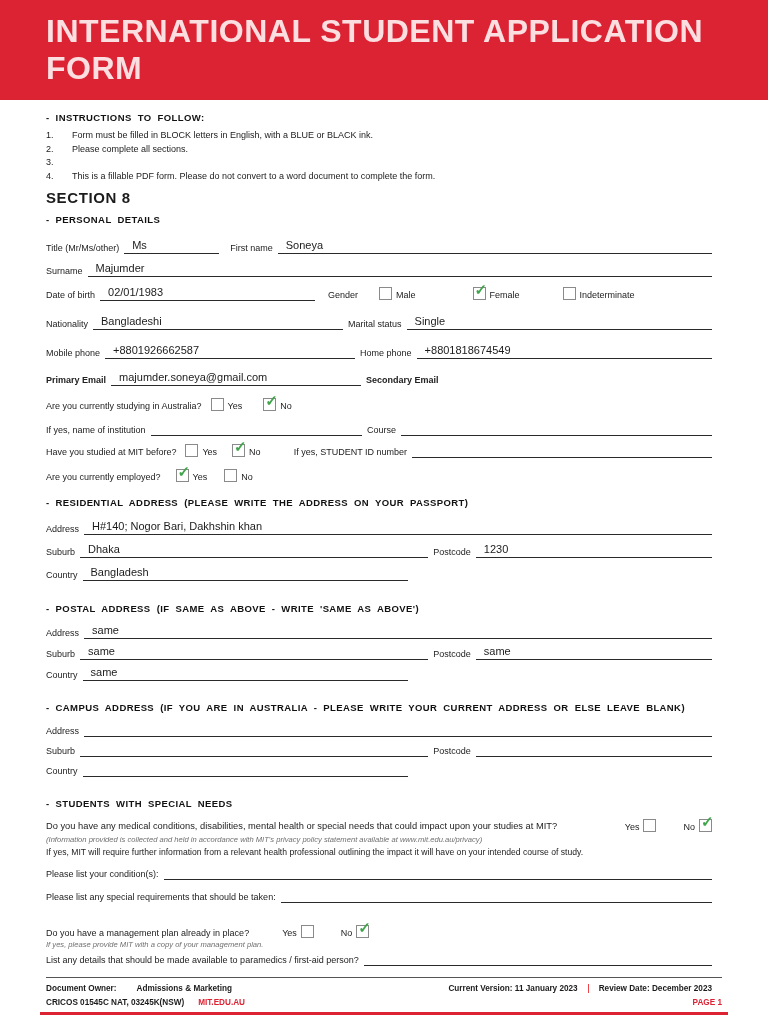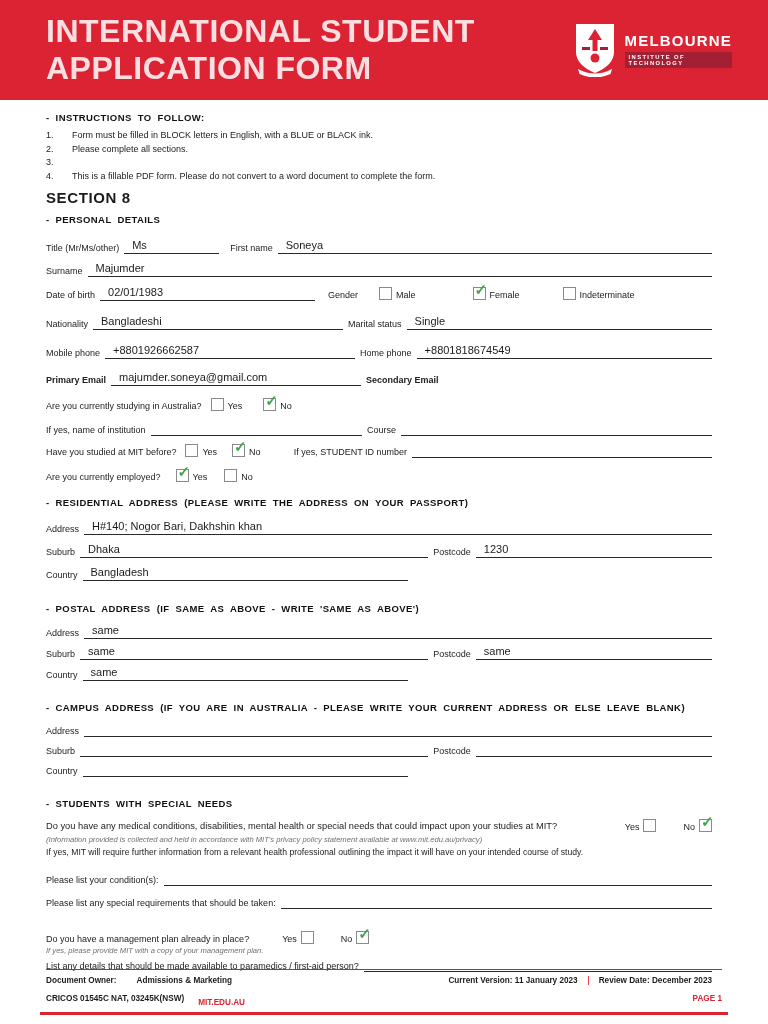--- a/index.html
+++ b/index.html
@@ -50,42 +50,29 @@
   .footer { position:absolute; left:0; right:0; bottom:0; }
   .footer-rule { border-top:1px solid #555; margin:0 46px; }
   .footer-r1 { display:flex; align-items:center; margin:6px 46px 0; font-size:8.2px;gap:17px; }
   .footer-r2 { display:flex; align-items:center; margin:5px 46px 0; font-size:8.2px; }
   .fo-label { font-weight:bold; margin-right:3px; }
   .fo-right { margin-left:auto; display:flex; }
   .fo-cell { padding:0 10px; border-left:1px solid #ef4444; font-weight:bold; }
   .fo-cell:first-child { border-left:none; }
   .cricos { font-weight:bold; }
   .red-b { color:var(--accent); font-weight:bold; }
-  .site { margin-left:14px;margin-top:8px; }
+  .site { margin-left:14px; }
   .pagenum { margin-left:auto; }
   .footer-redline { background:var(--accent); height:3px; margin:5px 40px 9px; }
 </style>
 </head>
 <body>
 
 <div class="header">
   <div class="header-title">INTERNATIONAL STUDENT APPLICATION FORM</div>
-  <div class="logo">
-    <svg class="logo-shield" viewBox="0 0 42 54">
-      <path d="M2 1 h38 v28 q0 13 -19 21 q-19 -8 -19 -21 z" fill="#ffffff"></path>
-      <path d="M21 6 l7 11 h-4.5 v11 h-5 v-11 H14 z" fill="#DC2334"></path>
-      <circle cx="21" cy="35" r="4.5" fill="#DC2334"></circle>
-      <path d="M8 24 h8 v3 H8 z M26 24 h8 v3 h-8 z" fill="#A31F34"></path>
-      <path d="M4 46 q17 9 34 0 l-1.5 5 q-15.5 7 -31 0 z" fill="#ffffff"></path>
-    </svg>
-    <div>
-      <div class="logo-name">MELBOURNE</div>
-      <div class="logo-sub">INSTITUTE OF TECHNOLOGY</div>
-    </div>
-  </div>
 </div>
 
 <div class="content">
 
   <div class="sec-head instr-head">- INSTRUCTIONS TO FOLLOW:</div>
   <div class="instr-list">
     <div class="instr-item">
       <span class="instr-num">1.</span>
       <span>Form must be filled in BLOCK letters in English, with a BLUE or BLACK ink.</span>
     </div>
@@ -279,21 +266,21 @@
     <span class="grp" style="margin-left:22px;">
       <span class="lbl">No</span>
       <span class="cb">
           <span class="tick">✓</span>
         </span>
     </span>
   </div>
   <div class="note-i" style="margin-top:2px;">(Information provided is collected and held in accordance with MIT's privacy policy statement available at www.mit.edu.au/privacy)</div>
   <div class="note" style="margin-top:2px;">If yes, MIT will require further information from a relevant health professional outlining the impact it will have on your intended course of study.</div>
 
-  <div class="row" style="margin-top:14px;">
+  <div class="row" style="margin-top:8px;">
     <span class="lbl">Please list your condition(s):</span>
     <span class="val grow"></span>
   </div>
   <div class="row" style="margin-top:9px;">
     <span class="lbl">Please list any special requirements that should be taken:</span>
     <span class="val grow"></span>
   </div>
 
   <div class="row" style="margin-top:22px;">
     <span class="lbl">Do you have a management plan already in place?</span>

